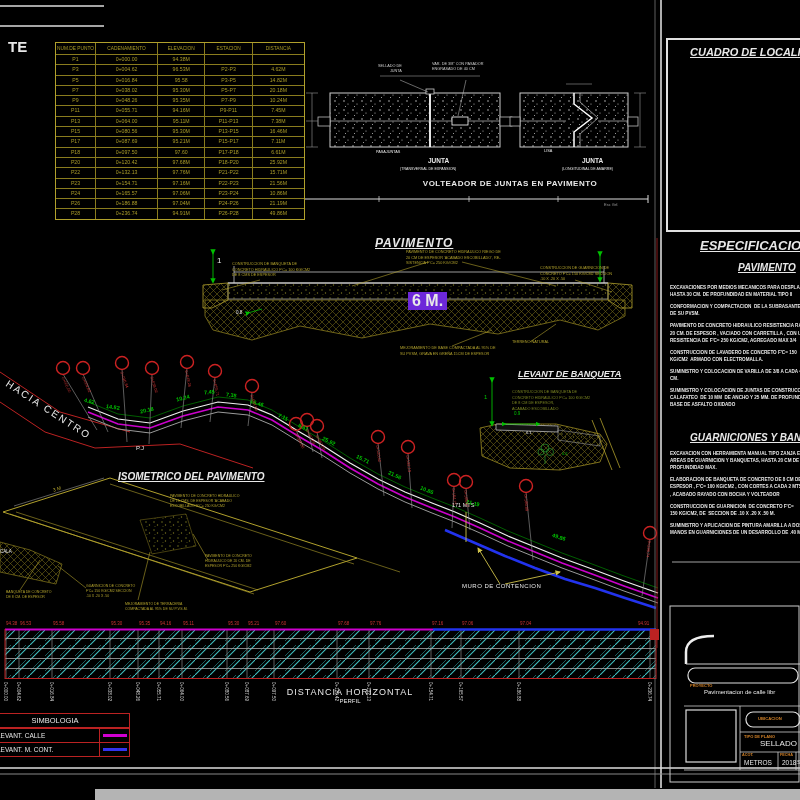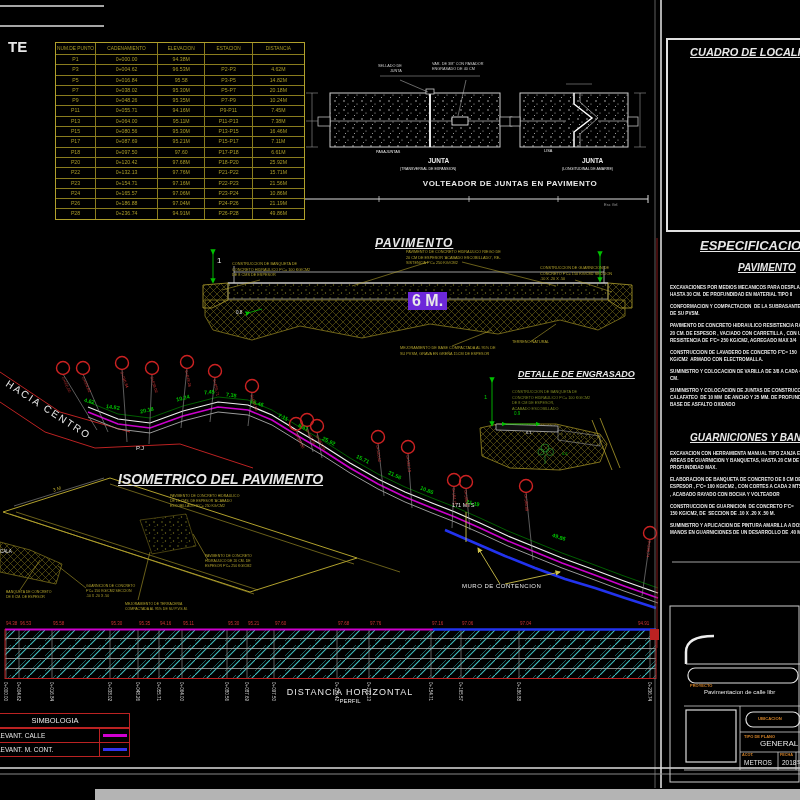--- a/index.html
+++ b/index.html
@@ -435,35 +435,35 @@
 <div class="note-y" style="left:406px;top:250px;">PAVIMENTO DE CONCRETO HIDRAULICO RIEGO DE
 20 CM DE ESPESOR 'ACABADO ESCOBILLADO', RE-
 SISTENCIA F'C= 250 KG/CM2</div>
 <div class="note-y" style="left:540px;top:266px;">CONSTRUCCION DE GUARNICION DE
 CONCRETO F'C= 150 KG/CM2 SECCION
 .10 X .20 X .50</div>
 <div class="note-y" style="left:400px;top:346px;">MEJORAMIENTO DE BASE COMPACTADA AL 95% DE
 SU PVSM, GRAVA EN GREÑA 15CM DE ESPESOR</div>
 <div class="t y" style="left:512px;top:340px;font-size:3.8px;">TERRENO NATURAL</div>
 
-<div class="t w b it u" style="left:518px;top:369px;font-size:9px;">DETALLE DE ENGRASADO</div>
+<div class="t w b it u" style="left:518px;top:369px;font-size:9px;">LEVANT DE BANQUETA</div>
 <div class="note-dg" style="left:512px;top:390px;">CONSTRUCCION DE BANQUETA DE
 CONCRETO HIDRAULICO F'C= 100 KG/CM2
 DE 8 CM DE ESPESOR,
 ACABADO ESCOBILLADO</div>
 <div class="t g" style="left:484px;top:394px;font-size:6px;">1</div>
 <div class="t g" style="left:514px;top:411px;font-size:4.5px;">0.9</div>
 <div class="t w" style="left:526px;top:430px;font-size:4px;">0.1</div>
 <div class="t g" style="left:562px;top:451px;font-size:4px;">0.2</div>
 
 <div class="t w" style="left:10px;top:378px;font-size:10px;letter-spacing:2px;transform:rotate(33deg);transform-origin:0 0;">HACIA CENTRO</div>
 <div class="t w" style="left:136px;top:445px;font-size:6px;">P.J</div>
 <div class="t w" style="left:452px;top:502px;font-size:5.5px;">171 MTS</div>
 <div class="t w" style="left:462px;top:583px;font-size:6px;letter-spacing:0.5px;">MURO DE CONTENCION</div>
-<div class="t w b it u" style="left:118px;top:471px;font-size:14px;">ISOMETRICO DEL PAVIMENTO</div>
+<div class="t w b it u" style="left:118px;top:471px;font-size:10px;">ISOMETRICO DEL PAVIMENTO</div>
 <div class="note-y" style="left:170px;top:494px;font-size:3.5px;">PAVIMENTO DE CONCRETO HIDRAULICO
 DE 15 CMS. DE ESPESOR 'ACABADO
 ESCOBILLADO' F'C= 250 KG/CM2</div>
 <div class="t w" style="left:0px;top:549px;font-size:4.5px;">CALA</div>
 
 <div class="gdist" style="left:84px;top:398px;transform:rotate(14deg);">4.62</div>
 <div class="gdist" style="left:106px;top:404px;transform:rotate(8deg);">14.82</div>
 <div class="gdist" style="left:140px;top:407px;transform:rotate(-12deg);">20.18</div>
 <div class="gdist" style="left:176px;top:395px;transform:rotate(-14deg);">10.24</div>
 <div class="gdist" style="left:204px;top:389px;transform:rotate(-6deg);">7.45</div>
@@ -593,20 +593,20 @@
       <div class="spec-p">CONSTRUCCION DE GUARNICION  DE CONCRETO F'C=
 150 KG/CM2, DE  SECCION DE .10 X .20 X .50 M.</div>
       <div class="spec-p">SUMINISTRO Y APLICACION DE PINTURA AMARILLA A DOS
 MANOS EN GUARNICIONES DE UN DESARROLLO DE .40 M.</div>
     </div>
 
 <div class="t o b" style="left:690px;top:683px;font-size:4px;">PROYECTO</div>
 <div class="t w" style="left:704px;top:689px;font-size:6px;">Pavimentacion de calle libr</div>
 <div class="t o b" style="left:758px;top:716px;font-size:4.2px;">UBICACION</div>
 <div class="t o b" style="left:744px;top:734px;font-size:4px;">TIPO DE PLANO</div>
-<div class="t w" style="left:760px;top:739px;font-size:8px;">GENERAL</div>
+<div class="t w" style="left:760px;top:739px;font-size:8px;">SELLADO</div>
 <div class="t o b" style="left:742px;top:753px;font-size:3.8px;">ACOT.</div>
 <div class="t w" style="left:744px;top:759px;font-size:6.5px;">METROS</div>
 <div class="t o b" style="left:780px;top:753px;font-size:3.8px;">FECHA</div>
 <div class="t w" style="left:782px;top:759px;font-size:6.5px;">2018</div>
 <div class="t w" style="left:797px;top:759px;font-size:6px;">S</div>
 
 </div>
 
 </body></html>

